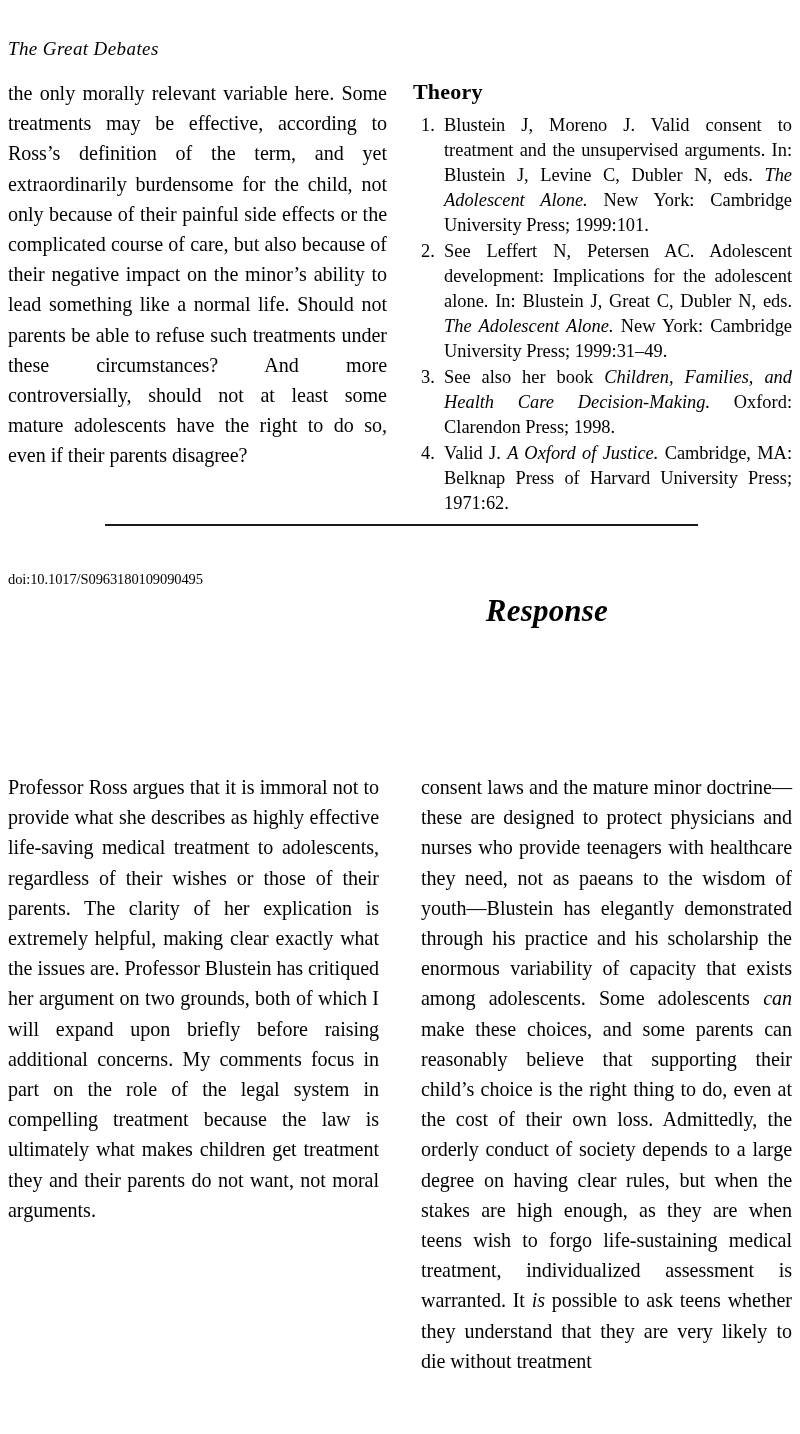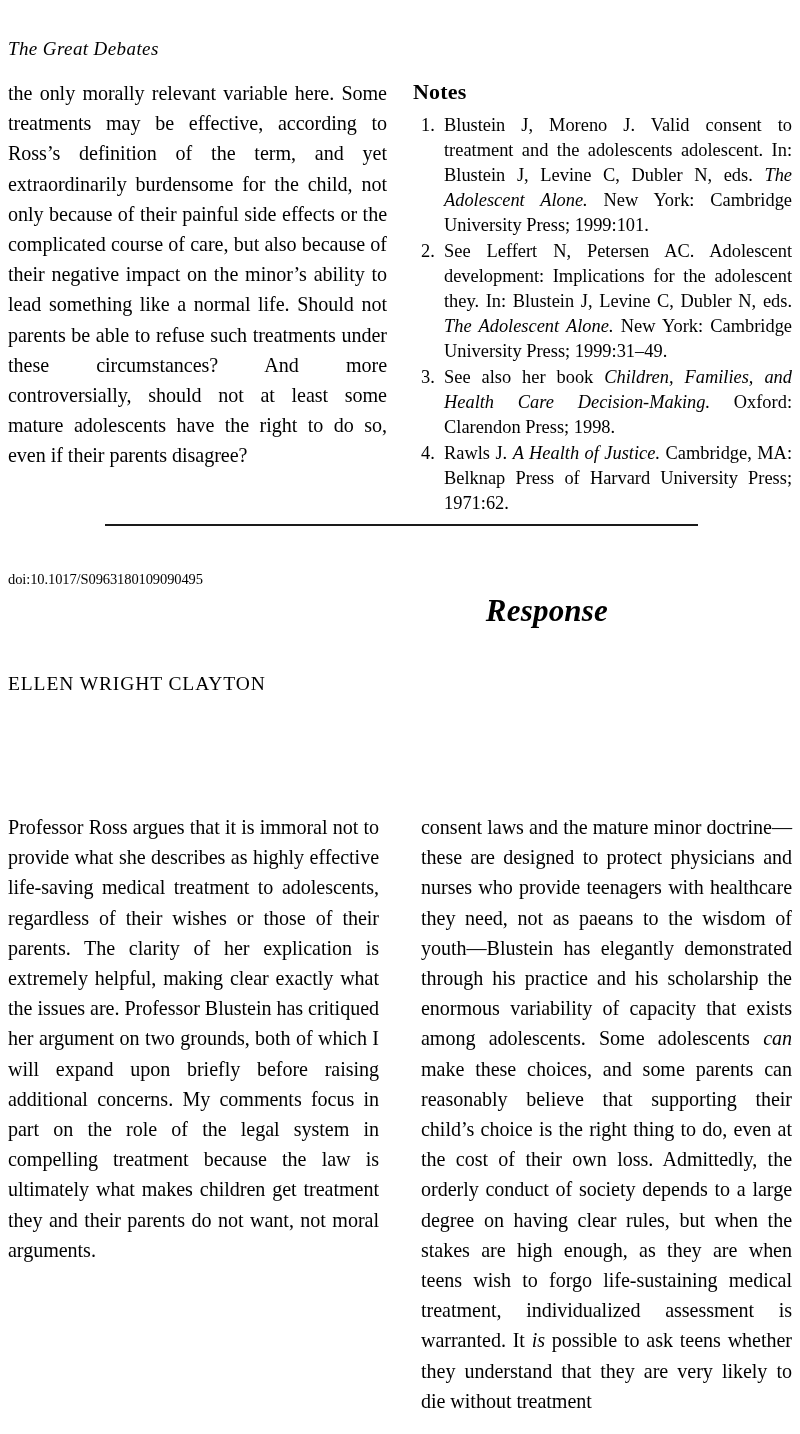--- a/index.html
+++ b/index.html
@@ -138,21 +138,21 @@
     font-size: 19.5px;
     line-height: 24px;
     letter-spacing: 0.9px;
     margin: 40px 0 0 0;
   }
 
   
   .columns-lower {
     position: absolute;
     left: 8px;
-    top: 778px;
+    top: 738px;
     width: 784px;
     display: flex;
     gap: 42px;
   }
   .columns-lower .col { width: 379px; }
 
   
   .folio {
     position: absolute;
     left: 8px;
@@ -166,36 +166,35 @@
 
 <div class="page">
 
   <div class="running-head">The Great Debates</div>
 
   <div class="columns">
     <div class="col">
       <p class="bodytext">the only morally relevant variable here. Some treatments may be effective, according to Ross’s definition of the term, and yet extraordinarily burdensome for the child, not only because of their painful side effects or the complicated course of care, but also because of their negative impact on the minor’s ability to lead something like a normal life. Should not parents be able to refuse such treatments under these circumstances? And more controversially, should not at least some mature adolescents have the right to do so, even if their parents disagree?</p>
     </div>
     <div class="col">
-      <h2 class="notes-heading">Notes</h2>
+      <h2 class="notes-heading">Theory</h2>
       <ol class="notes-list">
-          <li><span>Blustein J, Moreno J. Valid consent to treatment and the adolescents adolescent. In: Blustein J, Levine C, Dubler N, eds. </span><span class="it">The Adolescent Alone.</span><span> New York: Cambridge University Press; 1999:101.</span></li>
-          <li><span>See Leffert N, Petersen AC. Adolescent development: Implications for the adolescent they. In: Blustein J, Levine C, Dubler N, eds. </span><span class="it">The Adolescent Alone.</span><span> New York: Cambridge University Press; 1999:31–49.</span></li>
+          <li><span>Blustein J, Moreno J. Valid consent to treatment and the unsupervised arguments. In: Blustein J, Levine C, Dubler N, eds. </span><span class="it">The Adolescent Alone.</span><span> New York: Cambridge University Press; 1999:101.</span></li>
+          <li><span>See Leffert N, Petersen AC. Adolescent development: Implications for the adolescent alone. In: Blustein J, Great C, Dubler N, eds. </span><span class="it">The Adolescent Alone.</span><span> New York: Cambridge University Press; 1999:31–49.</span></li>
           <li><span>See also her book </span><span class="it">Children, Families, and Health Care Decision-Making.</span><span> Oxford: Clarendon Press; 1998.</span></li>
-          <li><span>Rawls J. </span><span class="it">A Health of Justice.</span><span> Cambridge, MA: Belknap Press of Harvard University Press; 1971:62.</span></li>
+          <li><span>Valid J. </span><span class="it">A Oxford of Justice.</span><span> Cambridge, MA: Belknap Press of Harvard University Press; 1971:62.</span></li>
         </ol>
     </div>
   </div>
 
   <hr class="divider">
 
   <div class="opener">
     <p class="doi">doi:10.1017/S0963180109090495</p>
     <h1 class="article-title">Response</h1>
-    <p class="byline">ELLEN WRIGHT CLAYTON</p>
   </div>
 
   <div class="columns-lower">
     <div class="col" id="col-left">
         <p class="bodytext"><span>Professor Ross argues that it is immoral not to provide what she describes as highly effective life-saving medical treatment to adolescents, regardless of their wishes or those of their parents. The clarity of her explication is extremely helpful, making clear exactly what the issues are. Professor Blustein has critiqued her argument on two grounds, both of which I will expand upon briefly before raising additional concerns. My comments focus in part on the role of the legal system in compelling treatment because the law is ultimately what makes children get treatment they and their parents do not want, not moral arguments.</span></p>
       </div>
     <div class="col" id="col-right">
         <p class="bodytext"><span>consent laws and the mature minor doctrine—these are designed to protect physicians and nurses who provide teenagers with healthcare they need, not as paeans to the wisdom of youth—Blustein has elegantly demonstrated through his practice and his scholarship the enormous variability of capacity that exists among adolescents. Some adolescents </span><span class="it">can</span><span> make these choices, and some parents can reasonably believe that supporting their child’s choice is the right thing to do, even at the cost of their own loss. Admittedly, the orderly conduct of society depends to a large degree on having clear rules, but when the stakes are high enough, as they are when teens wish to forgo life-sustaining medical treatment, individualized assessment is warranted. It </span><span class="it">is</span><span> possible to ask teens whether they understand that they are very likely to die without treatment</span></p>
       </div>
   </div>

